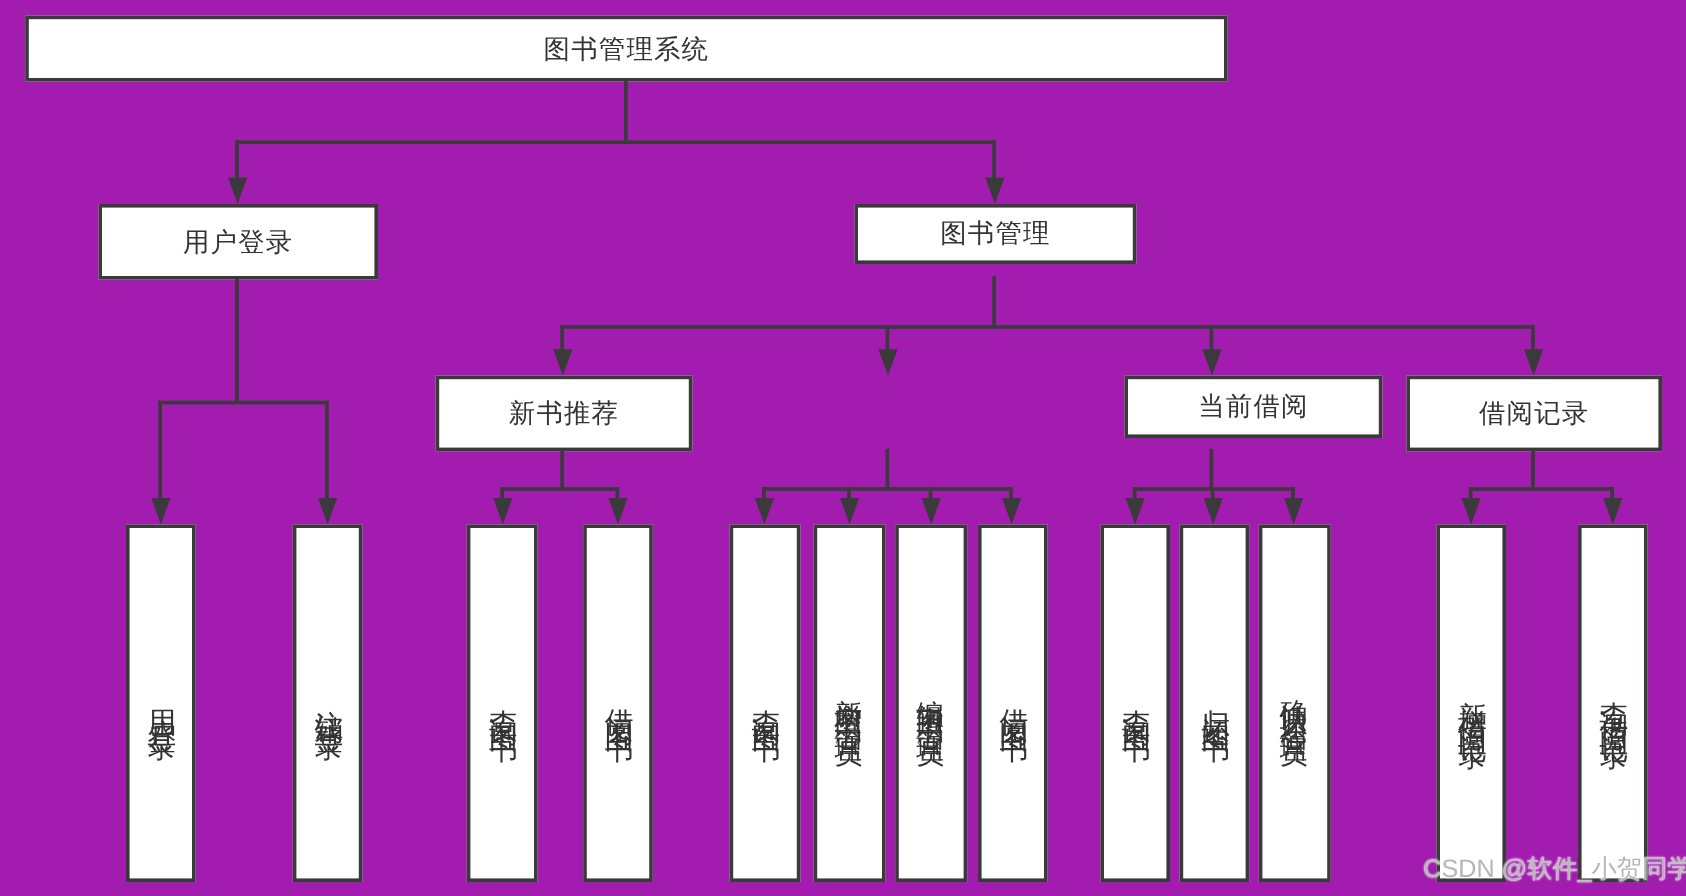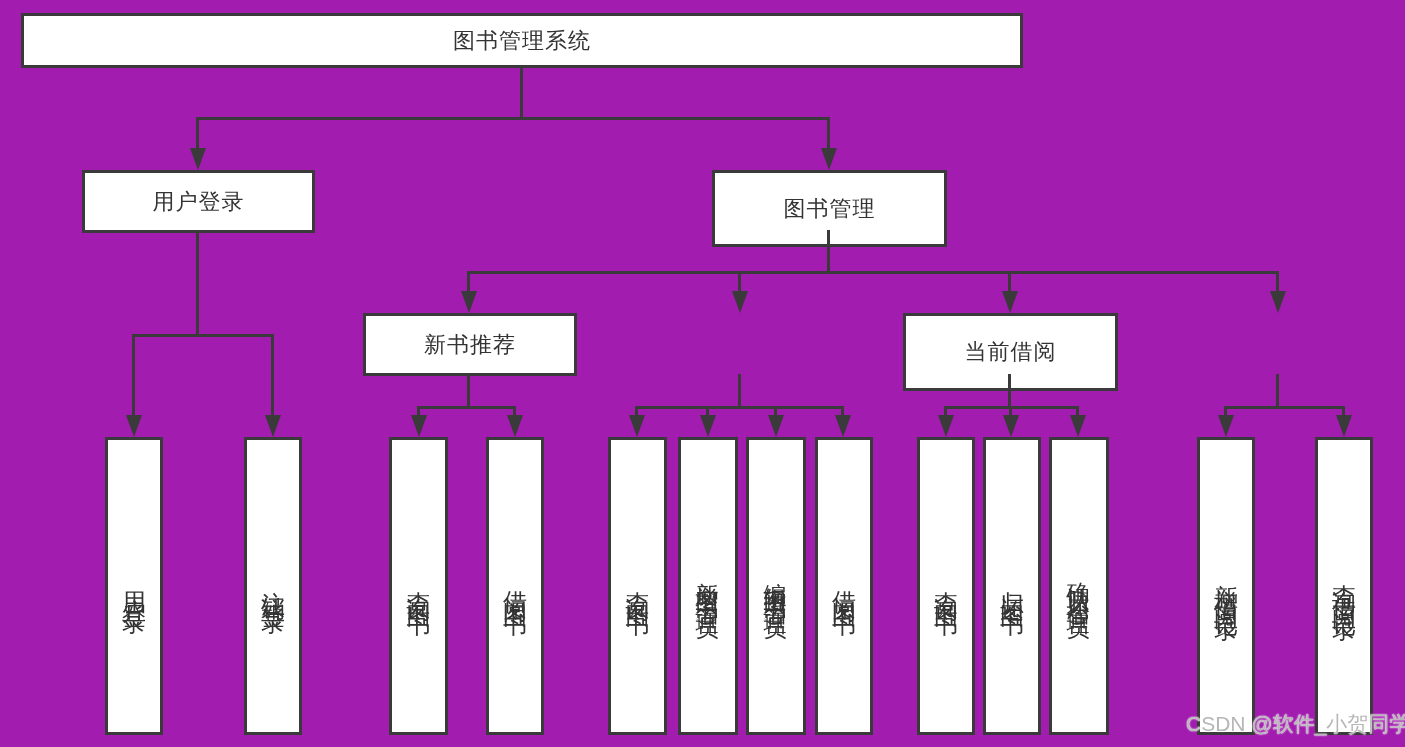--- a/index.html
+++ b/index.html
@@ -38,42 +38,43 @@
   <div class="node hnode" style="left:21px;top:13px;width:1002px;height:55px;">图书管理系统</div>
 
   <div class="vline" style="left:520px;top:66px;height:53px;"></div>
   <div class="hline" style="left:196px;top:117px;width:634px;"></div>
   <div class="vline" style="left:196px;top:117px;height:33px;"></div>
   <div class="ahead" style="left:190px;top:148px;"></div>
   <div class="vline" style="left:827px;top:117px;height:33px;"></div>
   <div class="ahead" style="left:821px;top:148px;"></div>
 
   <div class="node hnode" style="left:82px;top:170px;width:233px;height:63px;">用户登录</div>
-  <div class="node hnode" style="left:712px;top:170px;width:235px;height:77px;">图书管理</div>
+  <div class="node hnode" style="left:712px;top:170px;width:235px;height:50px;">图书管理</div>
 
   <div class="vline" style="left:196px;top:230px;height:106px;"></div>
   <div class="hline" style="left:132px;top:334px;width:142px;"></div>
   <div class="vline" style="left:132px;top:334px;height:83px;"></div>
   <div class="ahead" style="left:126px;top:415px;"></div>
   <div class="vline" style="left:271px;top:334px;height:83px;"></div>
   <div class="ahead" style="left:265px;top:415px;"></div>
 
   <div class="vline" style="left:827px;top:230px;height:43px;"></div>
   <div class="hline" style="left:467px;top:271px;width:811px;"></div>
   <div class="vline" style="left:467px;top:271px;height:22px;"></div>
   <div class="ahead" style="left:461px;top:291px;"></div>
   <div class="vline" style="left:738px;top:271px;height:22px;"></div>
   <div class="ahead" style="left:732px;top:291px;"></div>
   <div class="vline" style="left:1008px;top:271px;height:22px;"></div>
   <div class="ahead" style="left:1002px;top:291px;"></div>
   <div class="vline" style="left:1276px;top:271px;height:22px;"></div>
   <div class="ahead" style="left:1270px;top:291px;"></div>
 
   <div class="node hnode" style="left:363px;top:313px;width:214px;height:63px;">新书推荐</div>
-  <div class="node hnode" style="left:903px;top:313px;width:215px;height:78px;">当前借阅</div>
+  <div class="node hnode" style="left:937px;top:313px;width:215px;height:52px;">当前借阅</div>
+  <div class="node hnode" style="left:1172px;top:313px;width:213px;height:63px;">借阅记录</div>
 
   <div class="vline" style="left:467px;top:374px;height:34px;"></div>
   <div class="hline" style="left:417px;top:406px;width:99px;"></div>
   <div class="vline" style="left:417px;top:406px;height:11px;"></div>
   <div class="ahead" style="left:411px;top:415px;"></div>
   <div class="vline" style="left:513px;top:406px;height:11px;"></div>
   <div class="ahead" style="left:507px;top:415px;"></div>
 
   <div class="vline" style="left:738px;top:374px;height:34px;"></div>
   <div class="hline" style="left:635px;top:406px;width:208px;"></div>

